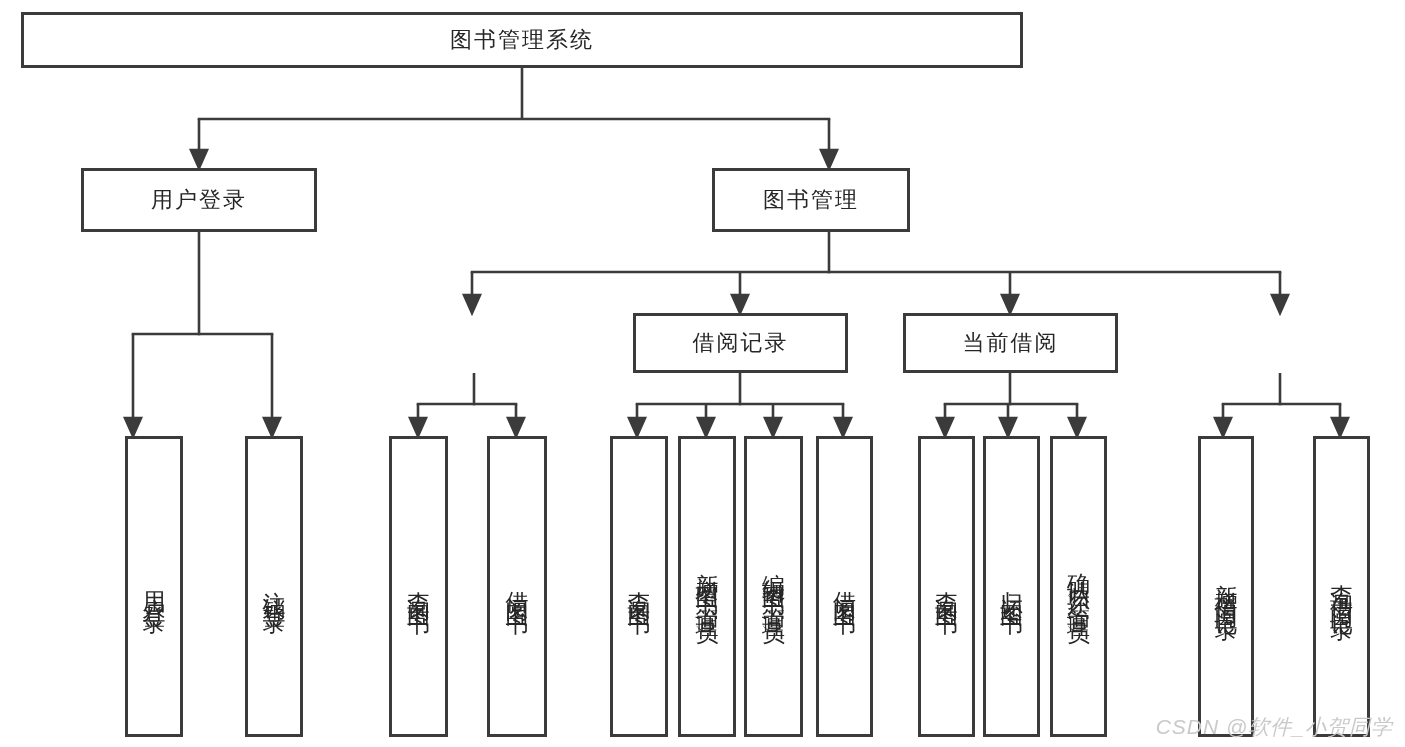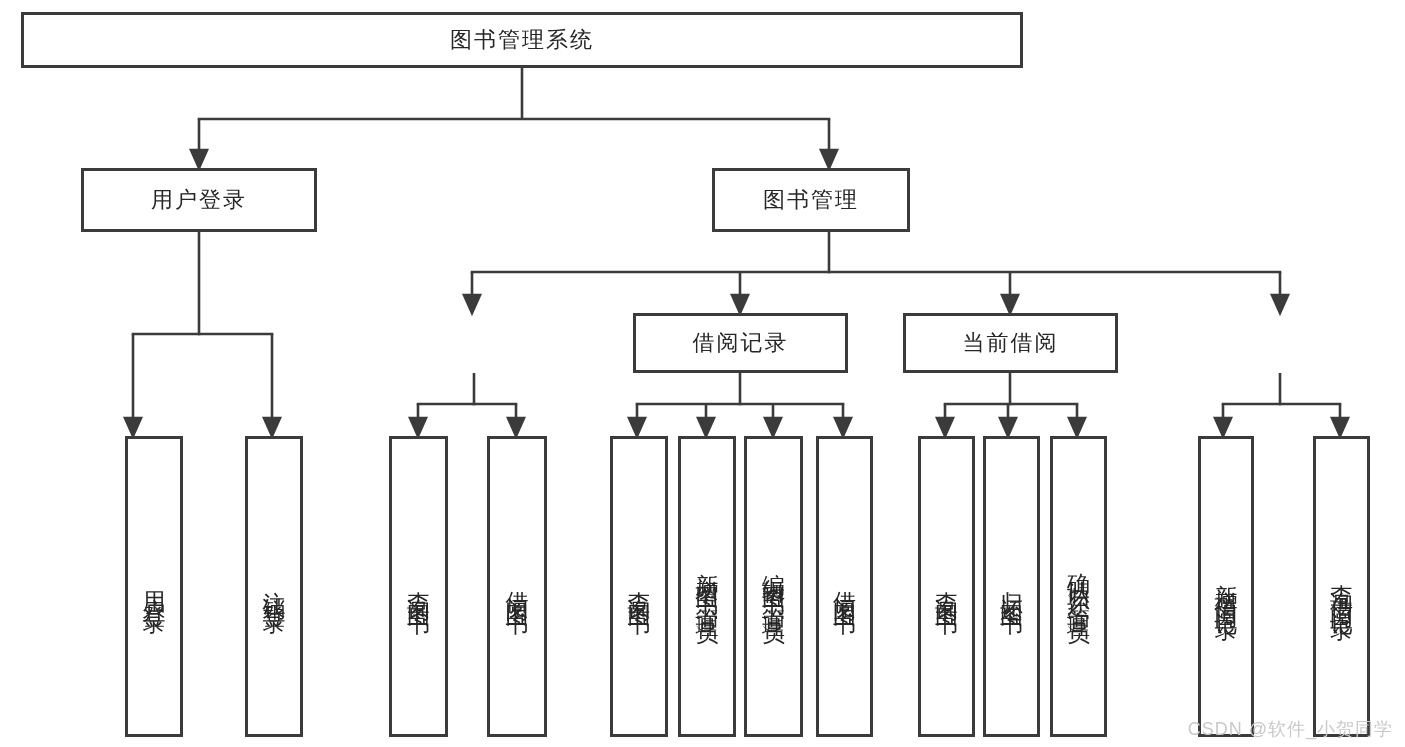--- a/index.html
+++ b/index.html
@@ -13,22 +13,22 @@
     position:absolute;box-sizing:border-box;border:3px solid #3b3b3b;background:#ffffff;
     display:flex;align-items:center;justify-content:center;color:#262626;
   }
   .h-node{font-size:22px;letter-spacing:2px;white-space:nowrap;}
   .v-node{font-size:23px;}
   .v-node .vtext{
     writing-mode:vertical-rl;text-orientation:mixed;letter-spacing:7px;
     line-height:1;display:block;
   }
   .watermark{
-    position:absolute;right:12px;bottom:6px;color:#c9c9c9;font-size:18px;
-    letter-spacing:1px;white-space:nowrap;z-index:5;
+    position:absolute;right:12px;bottom:6px;color:#c9c9c9;font-size:21px;
+    letter-spacing:1px;white-space:nowrap;z-index:5;font-style:italic;
   }
 </style>
 </head>
 <body>
 
 <div class="stage">
 
   <svg class="wires" width="1405" height="747" viewBox="0 0 1405 747">
     <g stroke="#3b3b3b" stroke-width="2.6" fill="#3b3b3b">
 

